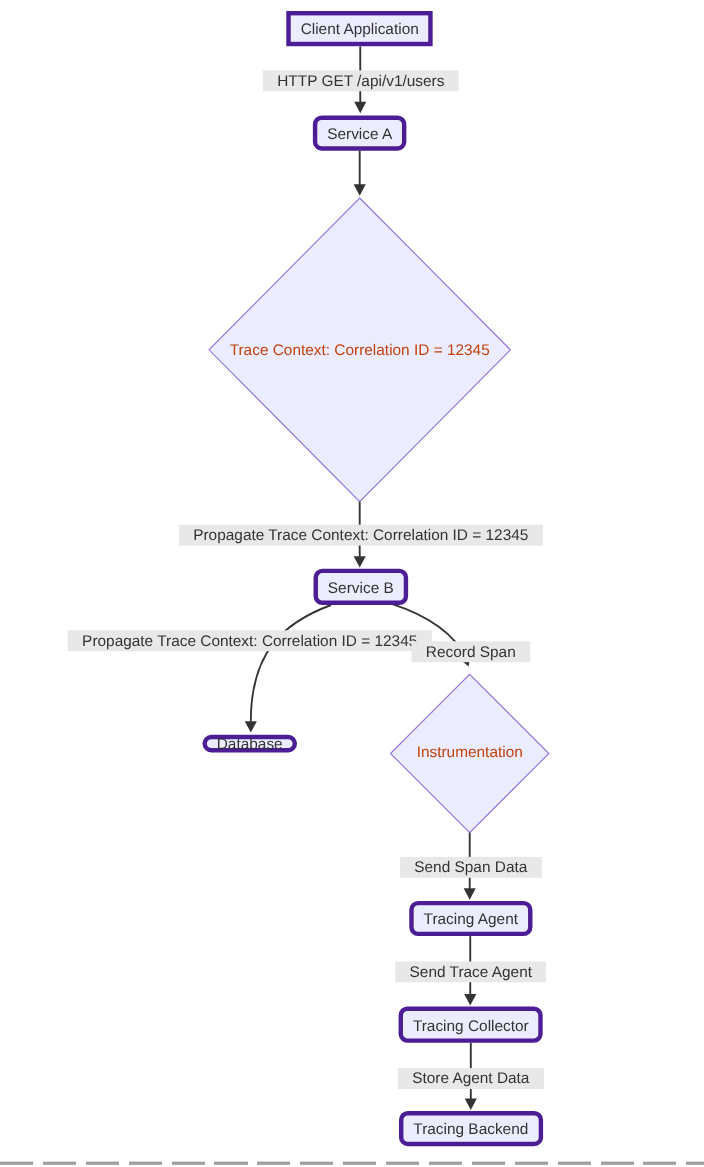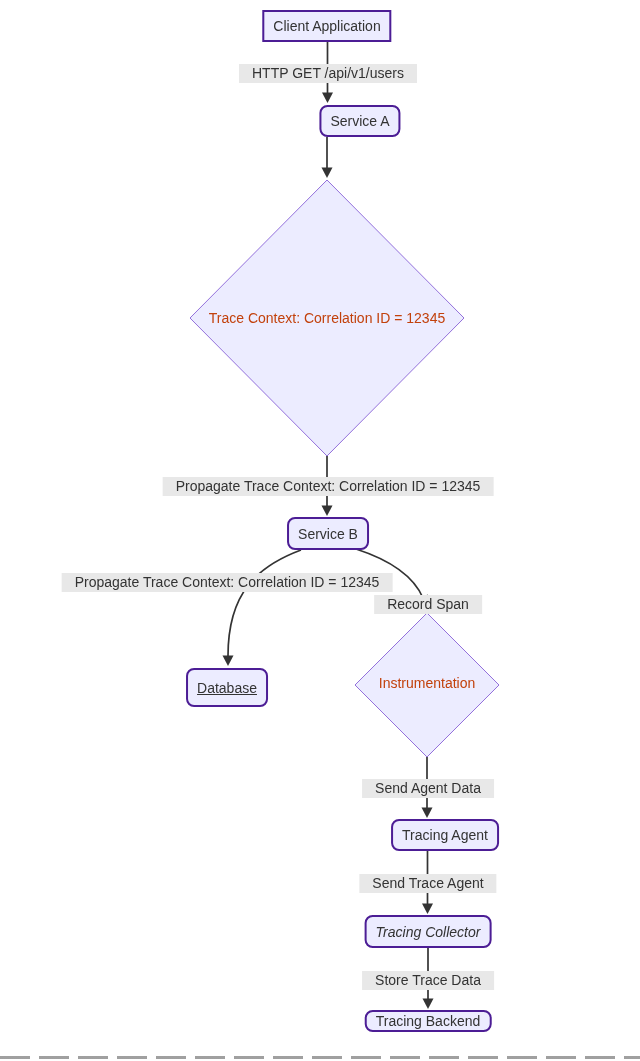--- a/index.html
+++ b/index.html
@@ -6,50 +6,50 @@
   body{
     width:640px;height:1061px;background:#ffffff;
     font-family:"Liberation Sans","DejaVu Sans",sans-serif;
     color:#333333;
   }
   .canvas{position:relative;width:640px;height:1061px;overflow:hidden;background:#ffffff;}
   svg.edges-layer{position:absolute;left:0;top:0;width:640px;height:1061px;}
 
   .node{
     position:absolute;transform:translateX(-50%);
-    background:#ECECFF;border:2px solid #4c1d95;
+    background:#ECECFF;border:4px solid #4c1d95;
     color:#333333;font-size:14px;line-height:1;
     display:flex;align-items:center;justify-content:center;
     padding:0 9px;height:32px;box-sizing:border-box;white-space:nowrap;
   }
   .node.rounded{border-radius:8px;}
   .edge-label{
     position:absolute;transform:translateX(-50%);
     background:#e8e8e8;color:#333333;
     font-size:14px;line-height:17px;padding:1px 13px;white-space:nowrap;
   }
   .diamond-label{
     position:absolute;transform:translate(-50%,-50%);
     color:#c2410c;font-size:14px;white-space:nowrap;
   }
 
   
   .n-client{left:327px;top:10px;}
-  .n-service-a{left:327px;top:105px;margin-left:33px;}
+  .n-service-a{left:327px;top:105px;}
   .n-service-b{left:328px;top:517px;height:33px;text-align:center;}
-  .n-database{left:227px;top:668px;height:39px;text-decoration:underline;}
-  .n-tracing-agent{left:428px;top:819px;margin-left:17px;}
-  .n-tracing-collector{left:428px;top:915px;height:33px;font-style:italic;}
-  .n-tracing-backend{left:428px;top:1010px;height:22px;}
+  .n-database{left:227px;top:668px;height:16px;}
+  .n-tracing-agent{left:428px;top:819px;}
+  .n-tracing-collector{left:428px;top:915px;height:33px;}
+  .n-tracing-backend{left:428px;top:1010px;height:32px;}
 
   
   .l-http{left:328px;top:64px;}
   .l-prop1{left:328px;top:477px;}
   .l-prop2{left:227px;top:573px;}
-  .l-record{left:428px;top:595px;}
+  .l-record{left:428px;top:583px;}
   .l-sendspan{left:428px;top:779px;}
   .l-sendtrace{left:428px;top:874px;}
   .l-store{left:428px;top:971px;}
 
   
   .l-tracecontext{left:327px;top:318px;}
   .l-instrumentation{left:427px;top:683px;}
 
   .bottom-artifact{
     position:absolute;left:0;top:1056px;width:640px;height:3px;
@@ -98,18 +98,18 @@
   <div class="node rounded n-tracing-collector">Tracing Collector</div>
   <div class="node rounded n-tracing-backend">Tracing Backend</div>
 
   <div class="diamond-label l-tracecontext">Trace Context: Correlation ID = 12345</div>
   <div class="diamond-label l-instrumentation">Instrumentation</div>
 
   <div class="edge-label l-http">HTTP GET /api/v1/users</div>
   <div class="edge-label l-prop1">Propagate Trace Context: Correlation ID = 12345</div>
   <div class="edge-label l-prop2">Propagate Trace Context: Correlation ID = 12345</div>
   <div class="edge-label l-record">Record Span</div>
-  <div class="edge-label l-sendspan">Send Agent Data</div>
+  <div class="edge-label l-sendspan">Send Span Data</div>
   <div class="edge-label l-sendtrace">Send Trace Agent</div>
-  <div class="edge-label l-store">Store Trace Data</div>
+  <div class="edge-label l-store">Store Agent Data</div>
 
   <div class="bottom-artifact"></div>
 </div>
 
 </body></html>

